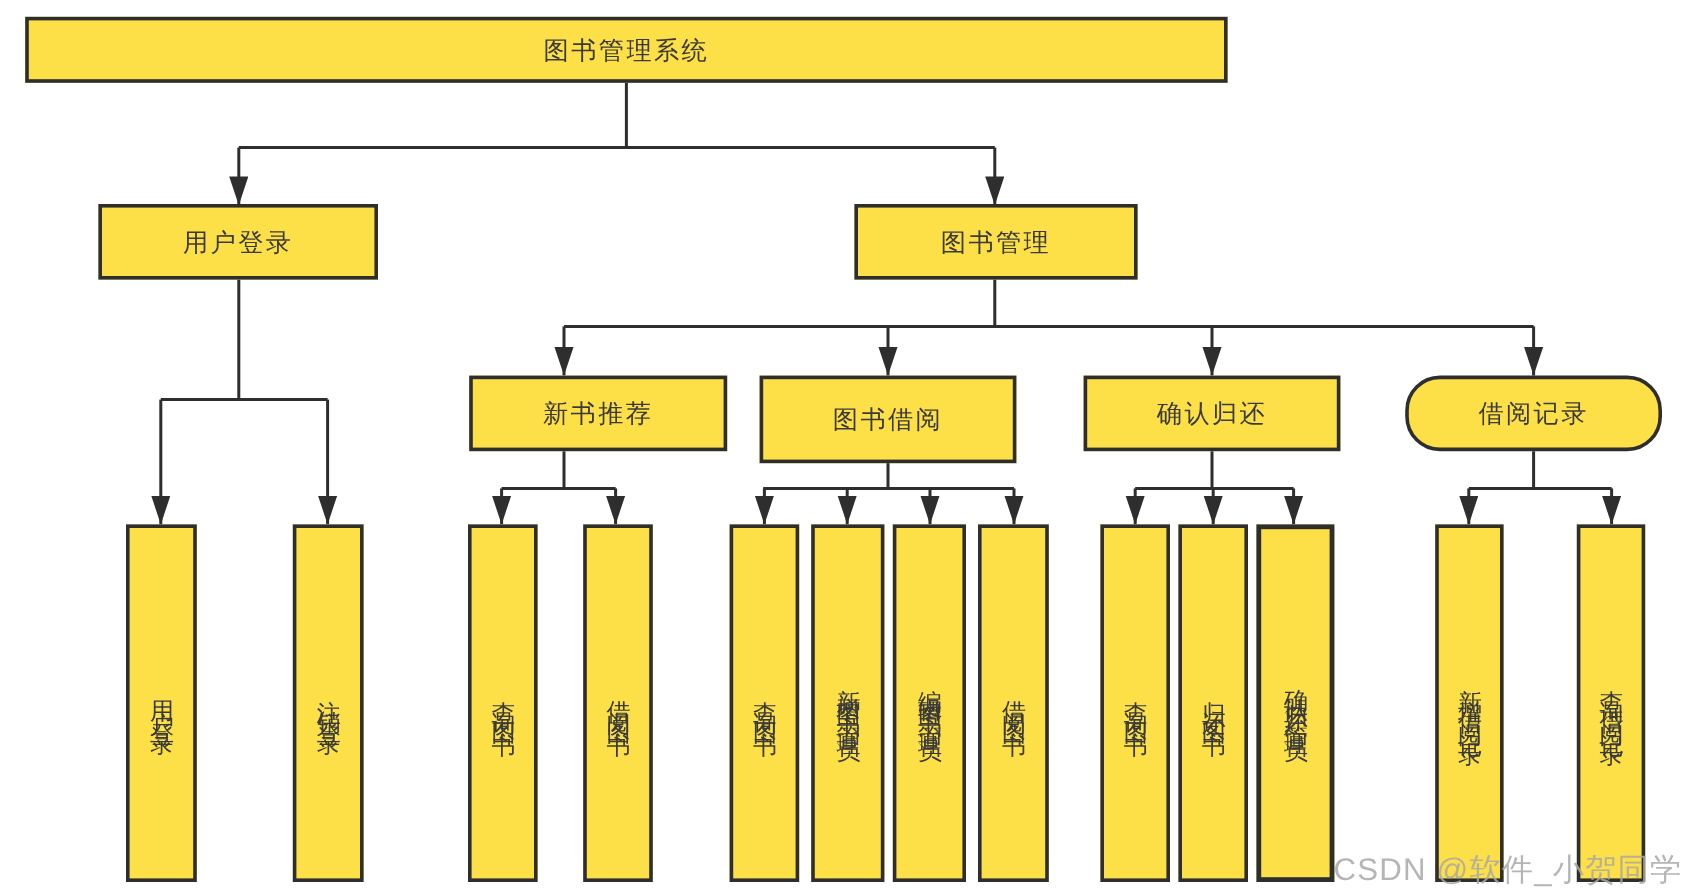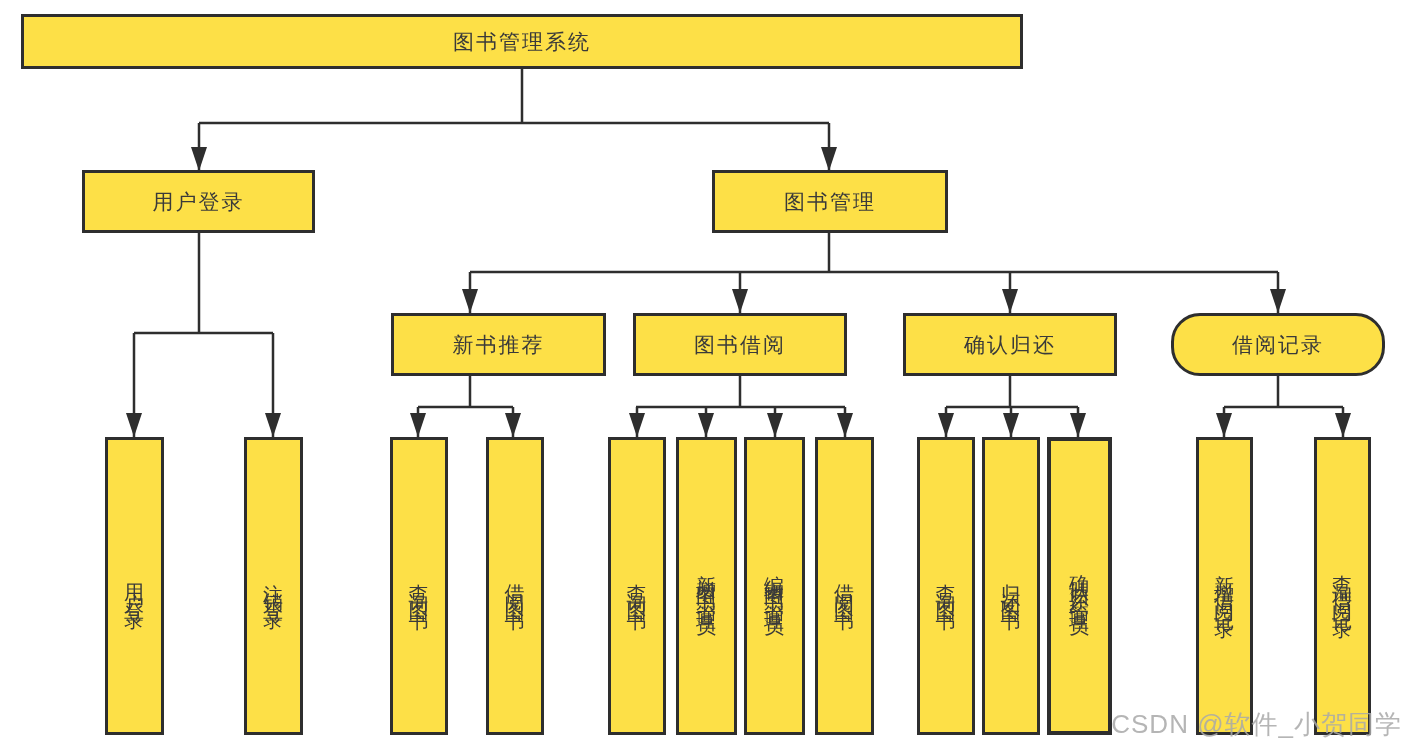--- a/index.html
+++ b/index.html
@@ -104,21 +104,21 @@
   <div class="node hnode" style="left:82px; top:170px; width:233px; height:63px;">
     <span class="label">用户登录</span>
   </div>
   <div class="node hnode" style="left:712px; top:170px; width:236px; height:63px;">
     <span class="label">图书管理</span>
   </div>
 
   <div class="node hnode" style="left:363px; top:313px; width:215px; height:63px;margin-left:28px;">
     <span class="label">新书推荐</span>
   </div>
-  <div class="node hnode" style="left:633px; top:313px; width:214px; height:63px;align-items:center;">
+  <div class="node hnode" style="left:633px; top:313px; width:214px; height:73px;align-items:center;">
     <span class="label">图书借阅</span>
   </div>
   <div class="node hnode" style="left:903px; top:313px; width:214px; height:63px;">
     <span class="label">确认归还</span>
   </div>
   <div class="node hnode" style="left:1171px; top:313px; width:214px; height:63px;border-radius:29px;">
     <span class="label">借阅记录</span>
   </div>
 
   <div class="node leaf" style="left:105px; top:437px; width:59px; height:298px;">

